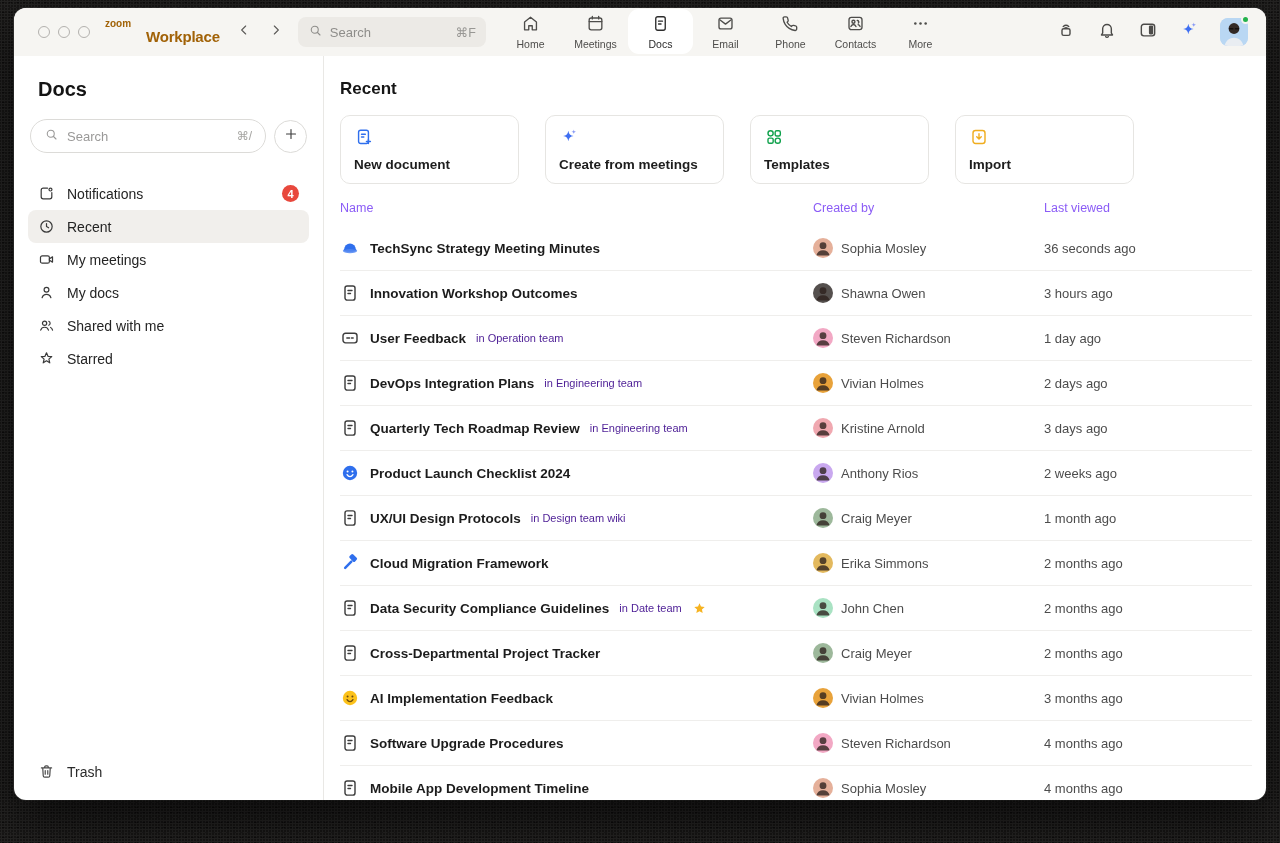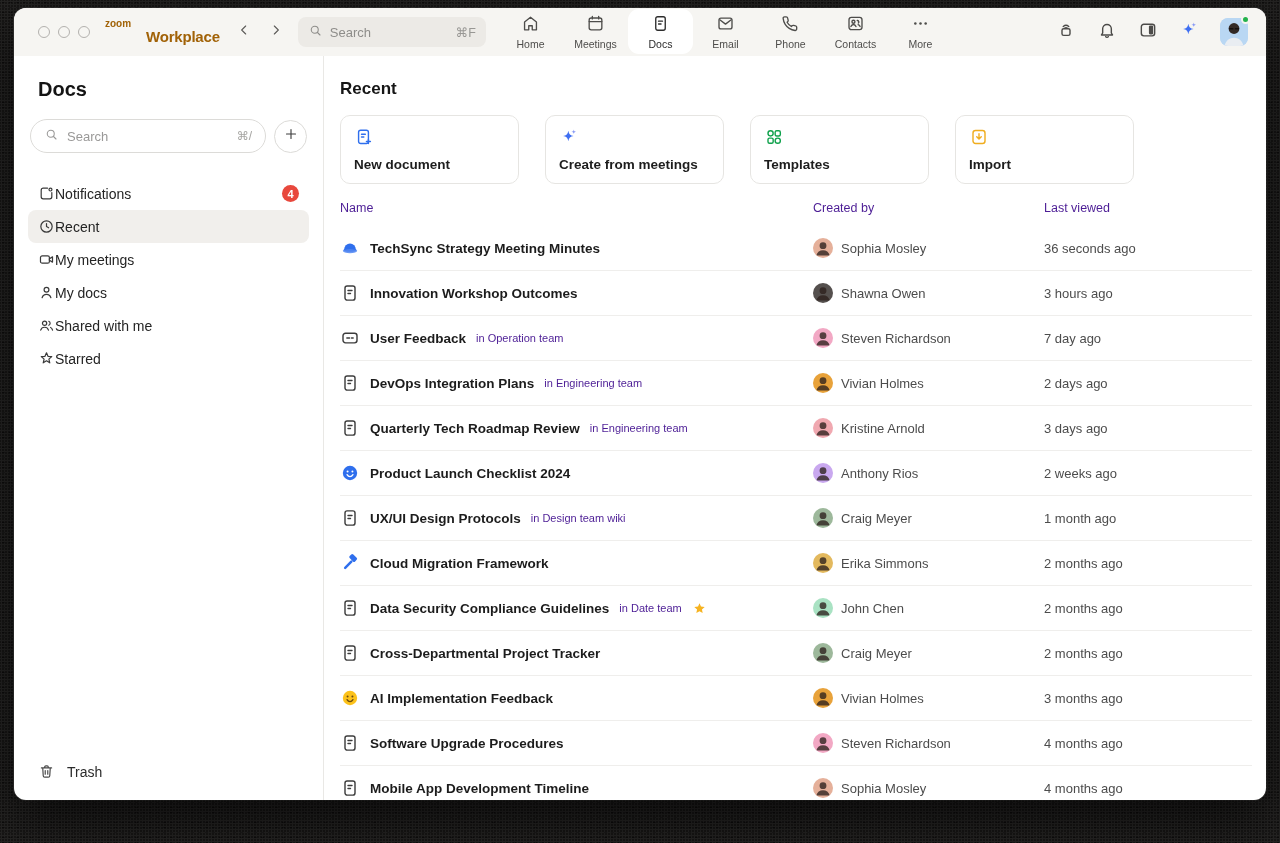--- a/index.html
+++ b/index.html
@@ -50,40 +50,40 @@
   .sb-title { font-size:20px; font-weight:bold; margin:4px 0 18px 10px; color:#141414; }
   .sb-search-row { display:flex; gap:8px; align-items:center; margin:0 2px; }
   .sb-search { flex:1; height:34px; border:1px solid #dcdbd8; border-radius:17px; display:flex;
     align-items:center; padding:0 13px; color:#9a9998; font-size:13px; gap:8px; cursor:text; background:#fff; }
   .sb-search .ic svg { width:15px; height:15px; }
   .sb-search .sc { margin-left:auto; font-size:12px; color:#a5a4a1; }
   .sb-plus { width:33px; height:33px; min-width:33px; border:1px solid #dcdbd8; border-radius:50%;
     display:flex; align-items:center; justify-content:center; color:#3c3c3c; cursor:pointer; background:#fff; }
   .sb-plus svg { width:16px; height:16px; }
   .sb-nav { margin-top:24px; display:flex; flex-direction:column; }
-  .sb-item { height:33px; display:flex; align-items:center; padding:0 10px; border-radius:8px;
+  .sb-item { height:33px; display:flex; align-items:center; gap:12px; padding:0 10px; border-radius:8px;
     font-size:14px; color:#242424; cursor:pointer; }
   .sb-item .ic { color:#3a3a3a; display:flex; } .sb-item .ic svg { width:17px; height:17px; }
   .sb-item.active { background:#f1efec; }
   .badge { margin-left:auto; min-width:17px; height:17px; border-radius:9px; background:#e8483d;
     color:#fff; font-size:11px; font-weight:bold; display:flex; align-items:center; justify-content:center; padding:0 4px; }
   .sb-footer { margin-top:auto; display:flex; align-items:center; gap:12px; padding:6px 10px;
     font-size:14px; color:#2b2b2b; cursor:pointer; }
   .sb-footer .ic { color:#4a4a4a; display:flex; } .sb-footer .ic svg { width:17px; height:17px; }
 
   
   .main { flex:1; padding:0 14px 0 16px; overflow:hidden; }
   .m-title { font-size:17px; font-weight:bold; color:#161616; margin-top:23px; }
   .cards { display:flex; gap:26px; margin-top:16px; }
   .card { width:179px; height:69px; border:1px solid #e6e5e2; border-radius:10px; padding:11px 13px;
     display:flex; flex-direction:column; justify-content:space-between; cursor:pointer; background:#fff; }
   .card .ic { display:flex; } .card .ic svg { width:20px; height:20px; }
   .card-label { font-size:13.5px; color:#1d1d1d; font-weight:bold; }
   .thead, .trow { display:grid; grid-template-columns:473px 231px 1fr; align-items:center; }
-  .thead { height:36px; margin-top:6px; color:#4c1d95; font-size:12.5px; }
+  .thead { height:36px; margin-top:6px; color:#8b5cf6; font-size:12.5px; }
   .trow { height:45px; border-bottom:1px solid #efeeec; cursor:pointer; }
   .cell-name { display:flex; align-items:center; gap:10px; overflow:hidden; white-space:nowrap; }
   .doc-title { font-size:13.5px; font-weight:bold; color:#1c1c1c; }
   .cell-name .ic { display:flex; color:#3c3c3c; } .cell-name .ic svg { width:20px; height:20px; }
   .team { font-size:11px; color:#4c1d95; }
   .fav { display:flex; } .fav svg { width:15px; height:15px; }
   .cell-creator { display:flex; align-items:center; gap:8px; font-size:13px; color:#4c4c4c; }
   .avatar { width:20px; height:20px; min-width:20px; border-radius:50%; overflow:hidden; display:inline-flex; }
   .avatar svg { width:20px; height:20px; }
   .cell-time { font-size:13px; color:#4c4c4c; }
@@ -400,21 +400,21 @@
               <span class="avatar" style="background: rgb(242, 168, 196);">
                 <svg viewBox="0 0 24 24">
                   <g fill="rgba(45,32,28,.78)">
                     <circle cx="12" cy="9.2" r="4.1"></circle>
                     <path d="M4 21c1-4.2 4.1-6.4 8-6.4s7 2.2 8 6.4z"></path>
                   </g>
                 </svg>
               </span>
               <span class="creator-name">Steven Richardson</span>
             </div>
-            <div class="cell-time">7 day ago</div>
+            <div class="cell-time">1 day ago</div>
           </div>
           <div class="trow">
             <div class="cell-name">
               <span class="ic">
                 <svg viewBox="0 0 24 24" fill="none" stroke="currentColor" stroke-width="1.7" stroke-linecap="round" stroke-linejoin="round">
                   <rect x="6" y="3.5" width="12" height="17" rx="2.6"></rect>
                   <path d="M9.6 9h4.8M9.6 12.6h3"></path>
                 </svg>
               </span>
               <span class="doc-title">DevOps Integration Plans</span>

